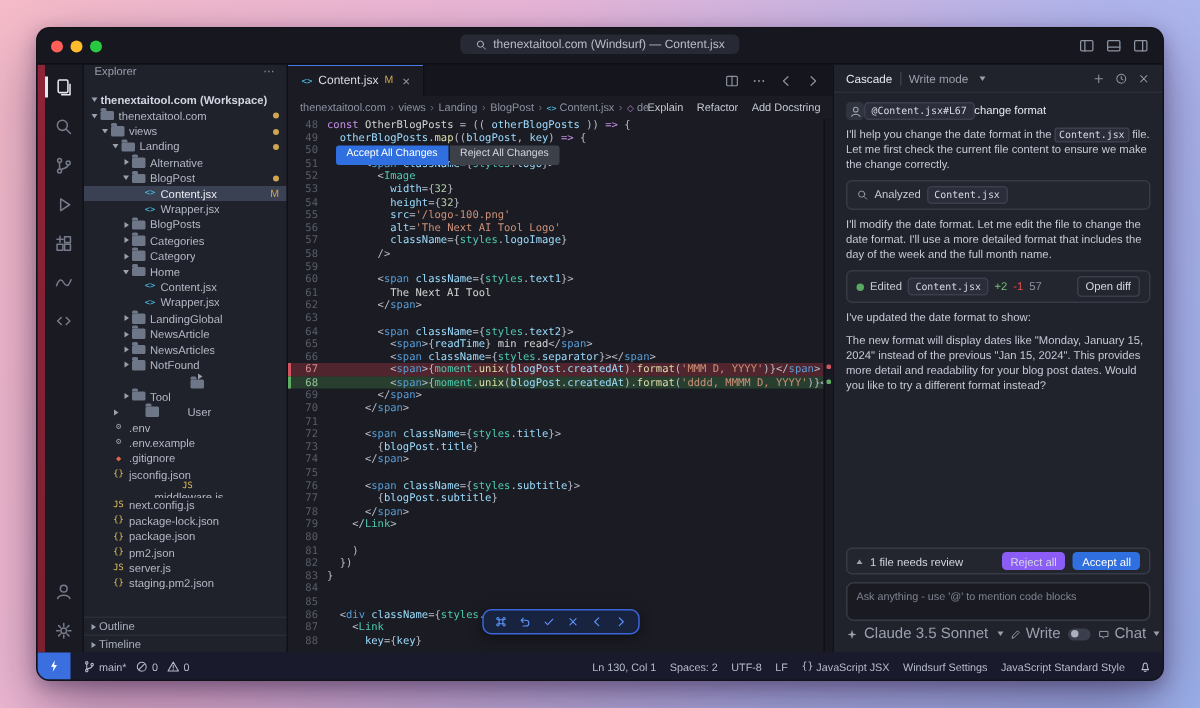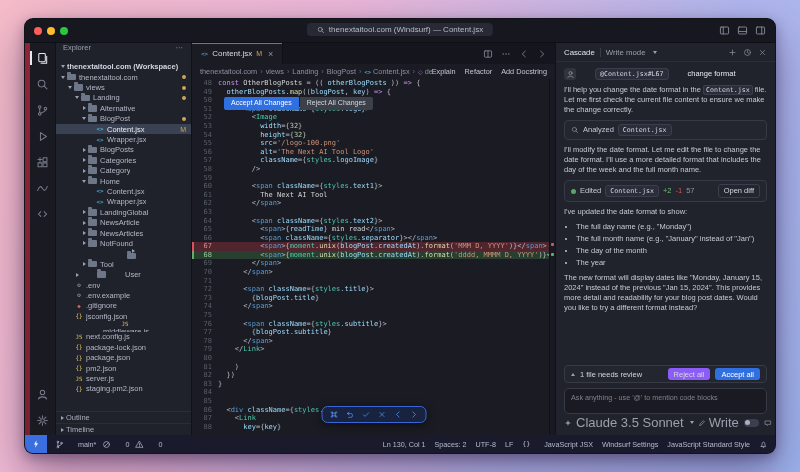--- a/index.html
+++ b/index.html
@@ -73,47 +73,47 @@
   .ovr{position:absolute;left:1px;right:1px;height:3px;border-radius:1px}
   .ovr.removed{top:46%;background:#d3545e}
   .ovr.added{top:49%;background:#5fae64}
   
   .chat{width:220px;flex:none;background:#20222c;border-left:1px solid #101118;display:flex;flex-direction:column;font-size:7.5px;color:#c6cad5;min-height:0}
   .chat-header{height:19px;flex:none;display:flex;align-items:center;padding:0 8px;border-bottom:1px solid #2b2d38;color:#e2e5ec;font-size:7.8px;gap:5px}
   .chat-mode{color:#9aa0ad;border-left:1px solid #3a3d49;padding-left:5px}
   .caret{display:inline-block;border-left:2.6px solid transparent;border-right:2.6px solid transparent;border-top:3.4px solid #9aa0ac;margin-left:2px}
   .chat-hicons{margin-left:auto;display:flex;gap:6px;color:#8d92a0}
   .chat-body{flex:1;min-height:0;overflow:hidden;padding:6px 8px;display:flex;flex-direction:column;gap:5px;line-height:10px}
-  .user-row{display:flex;align-items:center;gap:19px;color:#e8eaf2}
+  .user-row{display:flex;align-items:center;gap:0;color:#e8eaf2}
   .avatar{width:12px;height:12px;border-radius:3px;background:#30343f;display:flex;align-items:center;justify-content:center;color:#9aa0ad;flex:none}
   .file-pill{background:#2b2e3a;border:1px solid #3b3f4d;border-radius:3px;padding:0 4px;font-family:"DejaVu Sans Mono",monospace;font-size:6.6px;color:#d6d9e2;white-space:nowrap}
   .para{color:#c6cad5}
   .ccode{background:#2b2e3a;border:1px solid #3b3f4d;border-radius:2px;padding:0 2px;font-family:"DejaVu Sans Mono",monospace;font-size:6.6px;color:#d6d9e2}
   .tool-box{border:1px solid #363a47;border-radius:4px;background:#23252f;display:flex;align-items:center;gap:4px;padding:3px 6px}
   .tool-ic{color:#9aa0ad;display:flex}
   .gdot{width:5px;height:5px;border-radius:50%;background:#58a862;flex:none}
   .stat-add{color:#6fbf73}.stat-del{color:#e5534b}.stat-x{color:#8d92a0}
   .open-diff{margin-left:auto;border:1px solid #3b3f4d;border-radius:3px;padding:1px 5px;color:#d6d9e2;cursor:pointer;white-space:nowrap}
   ul.blist{padding-left:12px;display:flex;flex-direction:column;gap:2px}
   ul.blist li{color:#c6cad5}
   .review-bar{margin:0 8px 5px;flex:none;border:1px solid #363a47;border-radius:4px;background:#23252f;height:18px;display:flex;align-items:center;padding:0 6px;gap:5px}
   .chev-up{display:inline-block;border-left:2.8px solid transparent;border-right:2.8px solid transparent;border-bottom:3.6px solid #9aa0ac}
   .review-text{flex:1;color:#d2d5de;white-space:nowrap;overflow:hidden}
   .btn-sm{border-radius:3px;padding:1.5px 6px;cursor:pointer;white-space:nowrap}
   .btn-rej{background:#8b5cf6;color:#d6d9e2}
   .btn-acc{background:#2f6fe0;color:#fff}
   .chat-input{margin:0 8px;flex:none;border:1px solid #363a47;border-radius:5px;background:#1a1b22;padding:4px 6px;height:26px;color:#7d8290;font-size:7.2px}
-  .chat-footer{flex:none;height:21px;display:flex;align-items:center;padding:0 8px 4px;gap:4px;color:#9aa0ad;font-size:13px;white-space:nowrap}
+  .chat-footer{flex:none;height:21px;display:flex;align-items:center;padding:0 8px 4px;gap:4px;color:#9aa0ad;font-size:10px;white-space:nowrap}
   .switch{width:15px;height:8px;border-radius:4px;background:#3b3f4d;position:relative;flex:none;margin:0 2px}
   .switch::before{content:"";position:absolute;left:1.5px;top:1.5px;width:5px;height:5px;border-radius:50%;background:#aab0bd}
   .ftr-right{margin-left:auto;display:flex;align-items:center;gap:3px}
   
   .statusbar{height:18px;flex:none;background:#191a2c;display:flex;align-items:center;font-size:7.2px;color:#b7bbcd;gap:8px;padding-right:7px}
   .remote{width:22px;height:100%;background:#3b6fe0;display:flex;align-items:center;justify-content:center;color:#fff;flex:none}
-  .sb-item{display:flex;align-items:center;gap:14px;white-space:nowrap;cursor:pointer}
+  .sb-item{display:flex;align-items:center;gap:2px;white-space:nowrap;cursor:pointer}
   #status-left{display:flex;gap:6px;align-items:center}
   #status-right{margin-left:auto;display:flex;gap:9px;align-items:center}
   .braces{font-family:"DejaVu Sans Mono",monospace;font-size:6.6px;color:#b7bbcd}
   .svg-ic{display:inline-flex;align-items:center;justify-content:center;line-height:0}
 </style>
 </head>
 <body>
 
 <div class="desktop">
   <div class="window">
@@ -772,26 +772,20 @@
             <div class="tool-box">
               <span class="gdot"></span>
               <span>Edited</span>
               <span class="file-pill">Content.jsx</span>
               <span class="stat-add">+2</span>
               <span class="stat-del">-1</span>
               <span class="stat-x">57</span>
               <span class="open-diff">Open diff</span>
             </div>
             <div class="para"><span>I've updated the date format to show:</span></div>
-            <ul class="blist">
-              <li>The full day name (e.g., "Monday")</li>
-              <li>The full month name (e.g., "January" instead of "Jan")</li>
-              <li>The day of the month</li>
-              <li>The year</li>
-            </ul>
             <div class="para"><span>The new format will display dates like "Monday, January 15, 2024" instead of the previous "Jan 15, 2024". This provides more detail and readability for your blog post dates. Would you like to try a different format instead?</span></div>
           </div>
         <div class="review-bar">
           <span class="chev-up"></span>
           <span class="review-text">1 file needs review</span>
           <span class="btn-sm btn-rej">Reject all</span>
           <span class="btn-sm btn-acc">Accept all</span>
         </div>
         <div class="chat-input">Ask anything - use '@' to mention code blocks</div>
         <div class="chat-footer">

